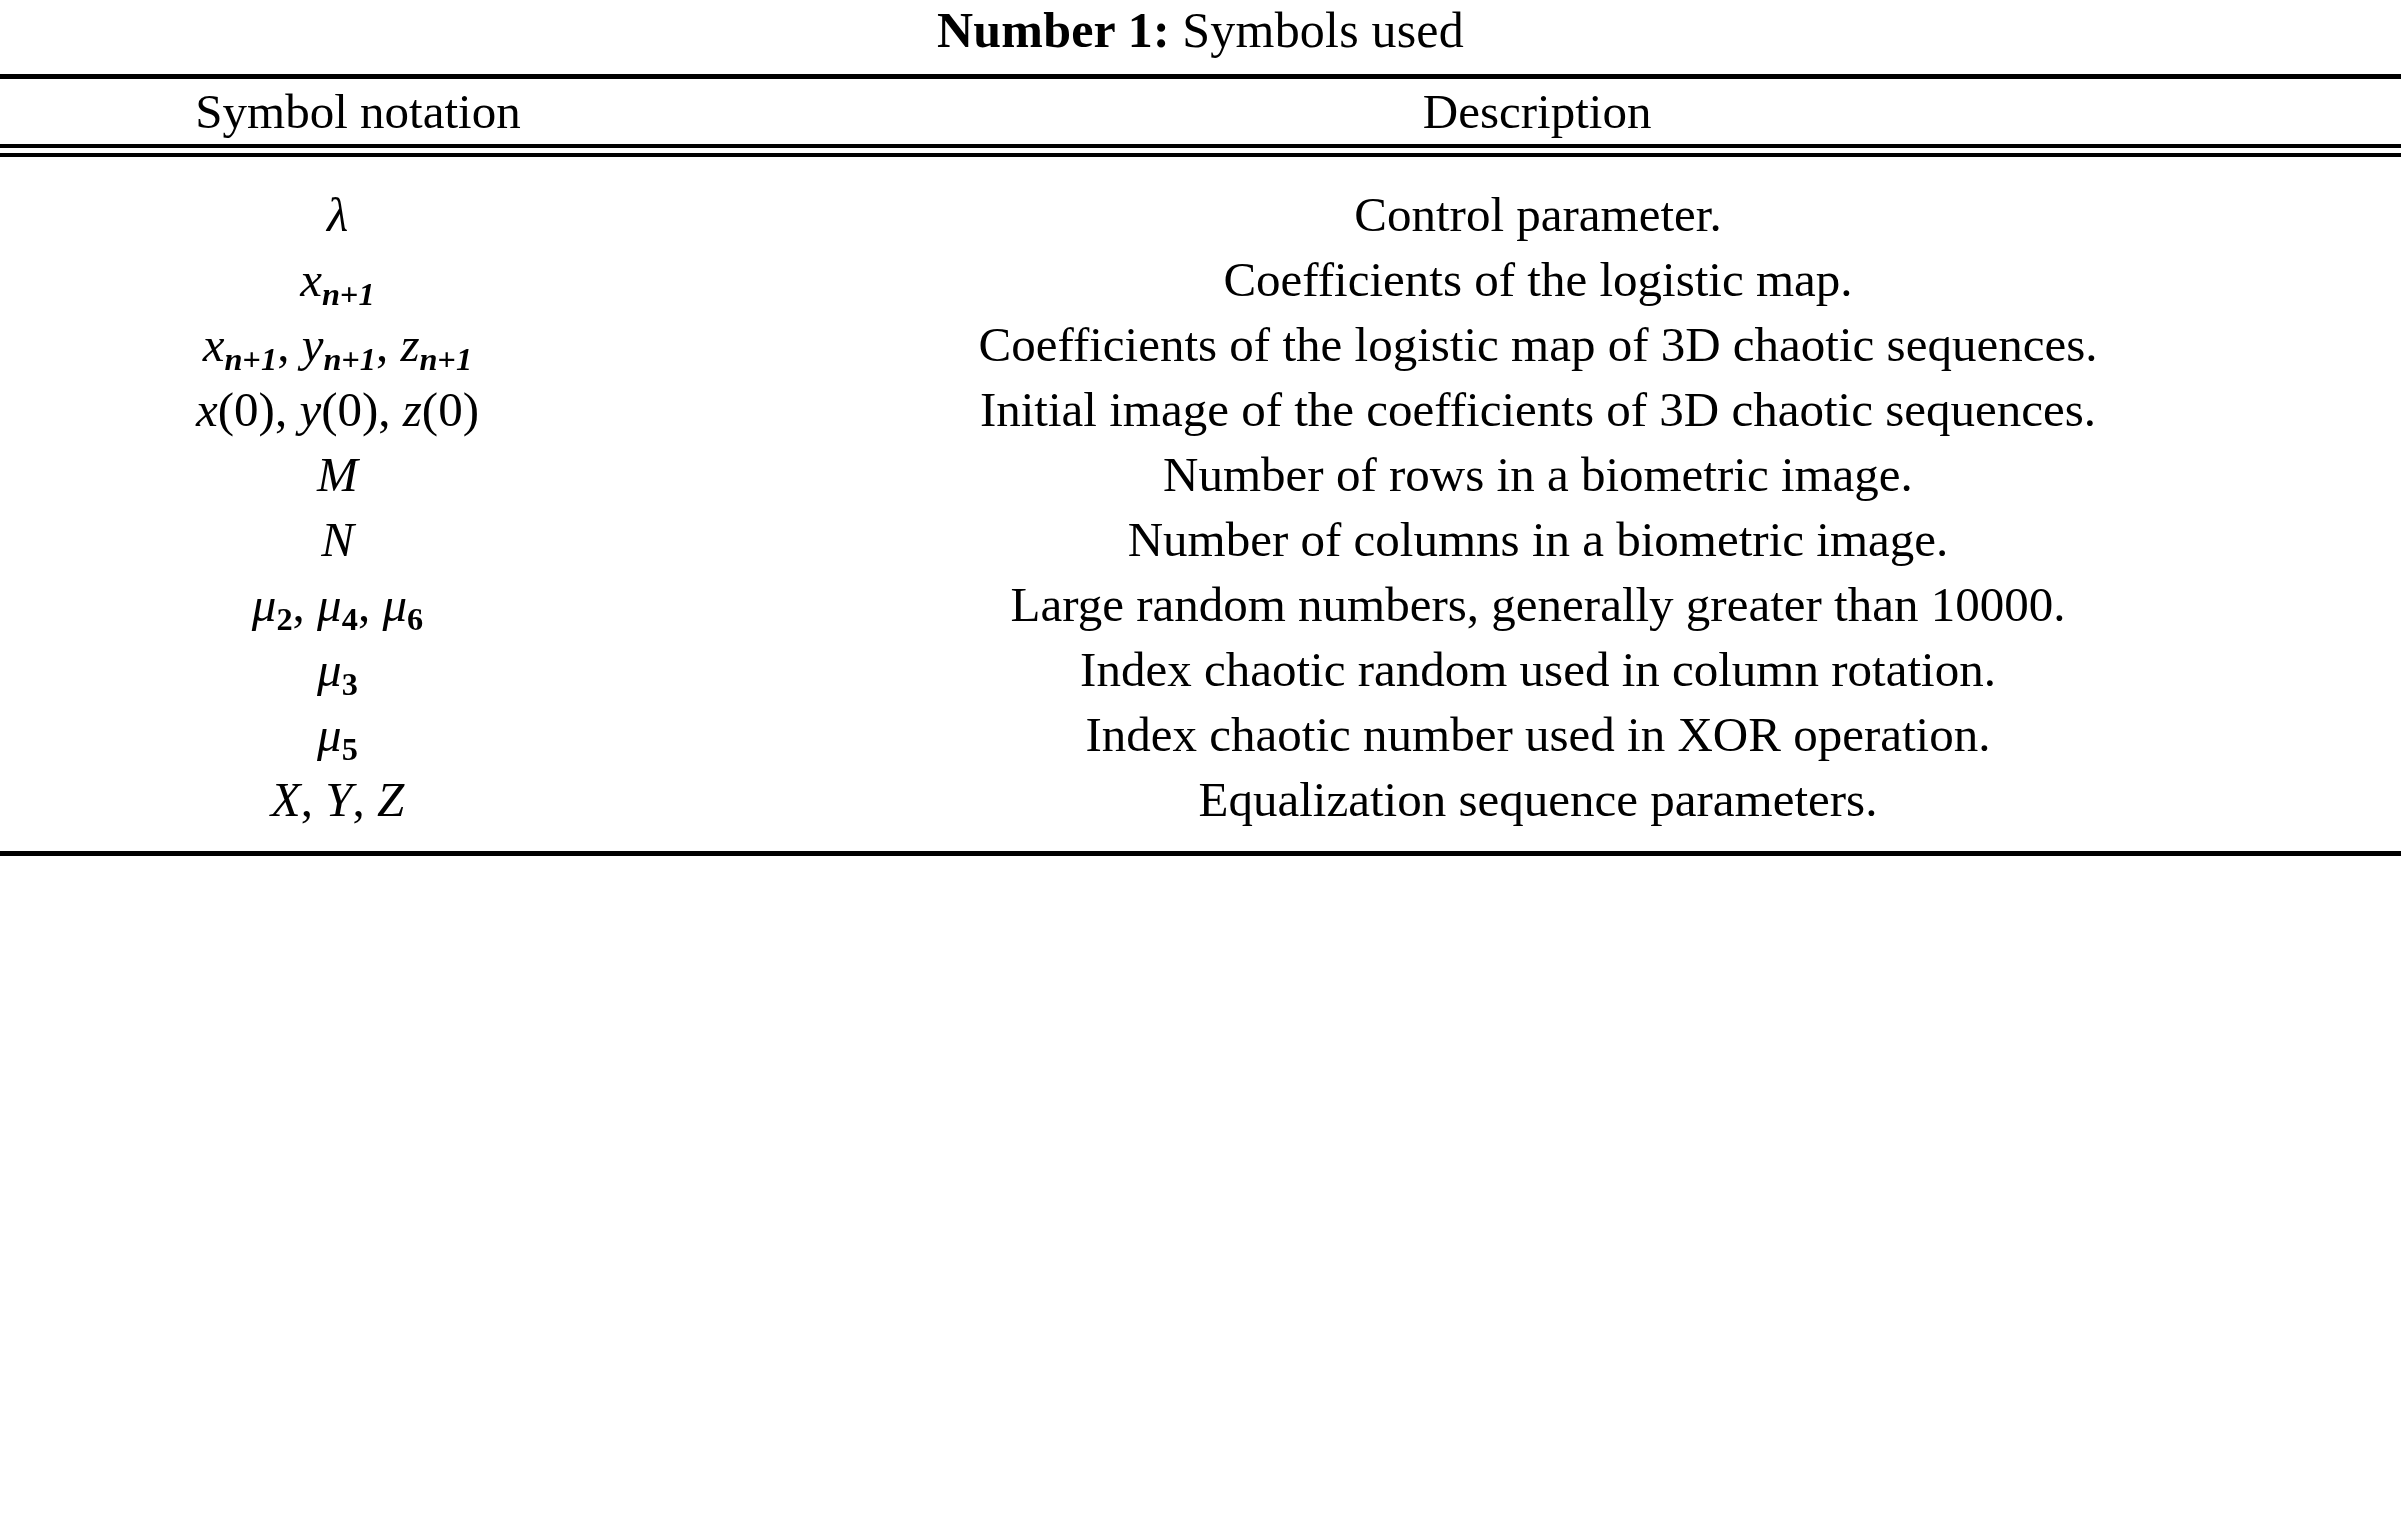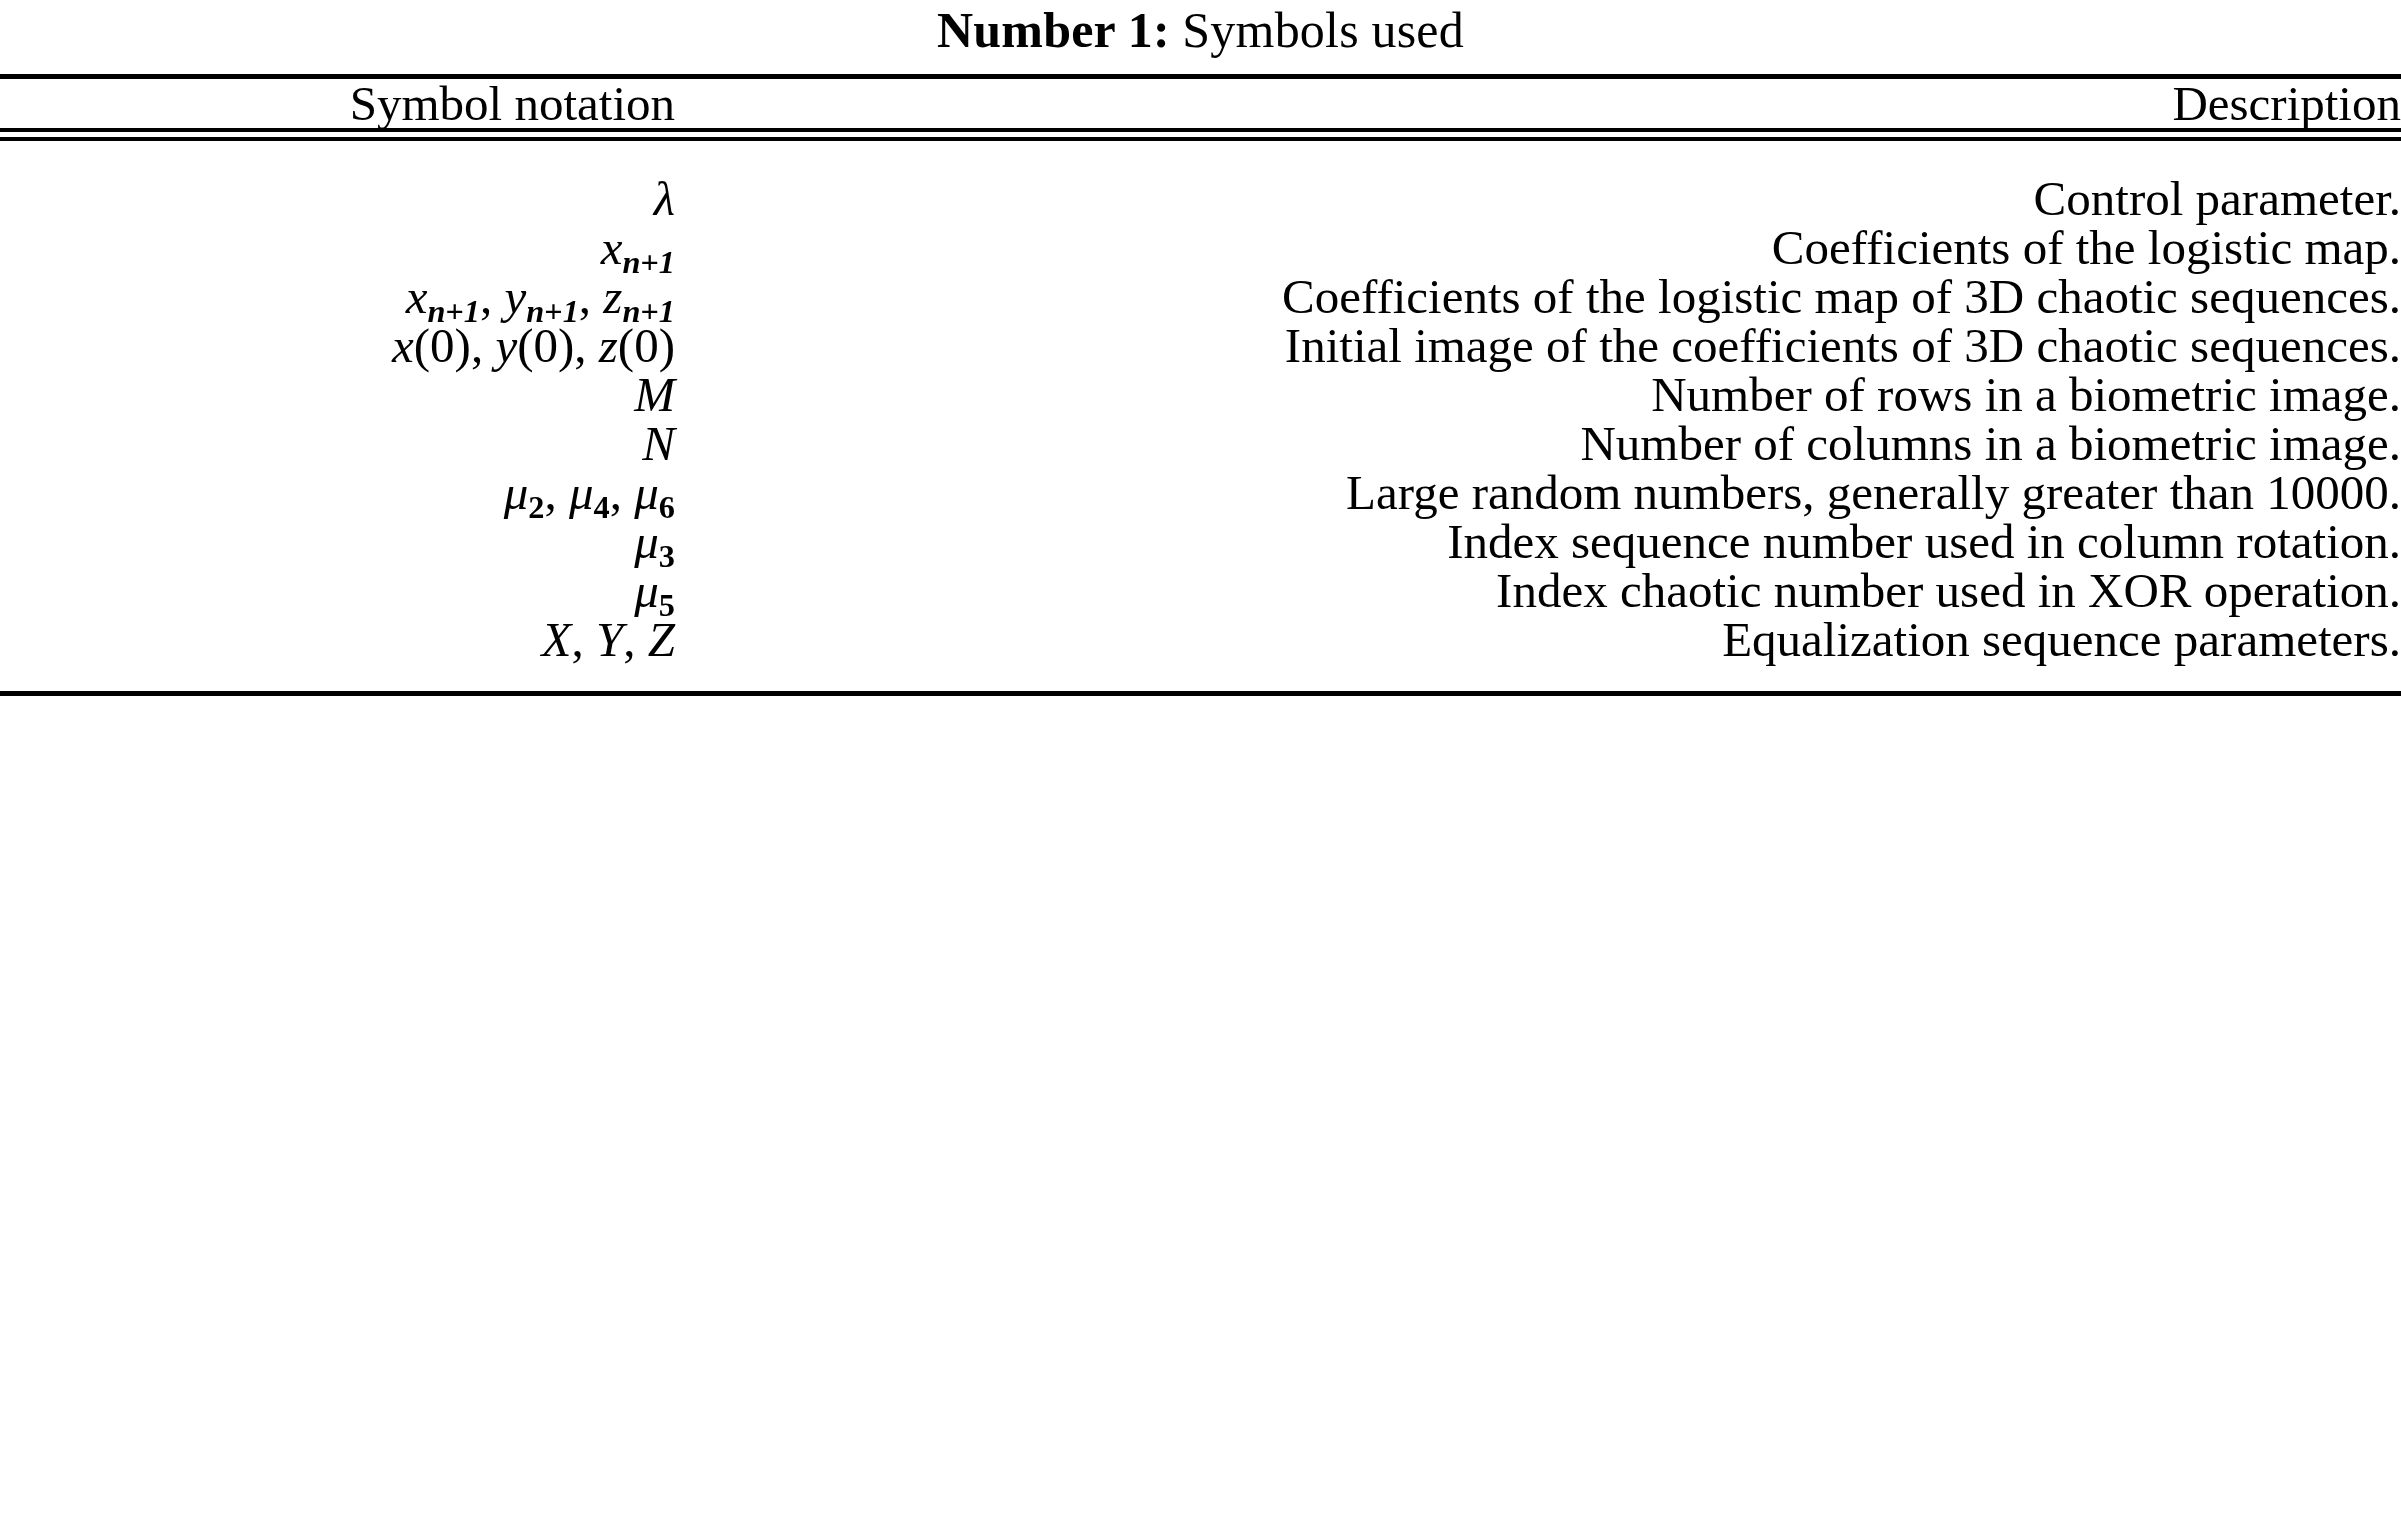--- a/index.html
+++ b/index.html
@@ -63,23 +63,23 @@
   table.symbols {
     width: 100%;
     border-collapse: collapse;
     table-layout: fixed;
   }
   table.symbols col.c-sym { width: 675px; }
   table.symbols col.c-desc { width: auto; }
 
   table.symbols th,
   table.symbols td {
-    text-align: right;
+    text-align: center;
     vertical-align: baseline;
-    padding: 0;
+    padding: 8px;
     border: none;
   }
 
   thead th {
     font-weight: normal;
     font-size: 49px;
     line-height: 1.0;
     padding-top: 30px;
     padding-bottom: 31px;
   }
@@ -187,21 +187,21 @@
       </tr>
 
       <tr>
         <td class="sym"><span class="gk">μ</span><sub class="up">2</sub><span class="up">,</span> <span class="gk">μ</span><sub class="up">4</sub><span class="up">,</span> <span class="gk">μ</span><sub class="up">6</sub></td>
         <td class="desc">Large random numbers, generally greater than 10000.</td>
       </tr>
 
 
       <tr>
         <td class="sym"><span class="gk">μ</span><sub class="up">3</sub></td>
-        <td class="desc">Index sequence number used in column rotation.</td>
+        <td class="desc">Index chaotic random used in column rotation.</td>
       </tr>
 
       <tr>
         <td class="sym"><span class="gk">μ</span><sub class="up">5</sub></td>
         <td class="desc">Index chaotic number used in XOR operation.</td>
       </tr>
 
       <tr>
         <td class="sym">X<span class="up">,</span> Y<span class="up">,</span> Z</td>
         <td class="desc">Equalization sequence parameters.</td>

